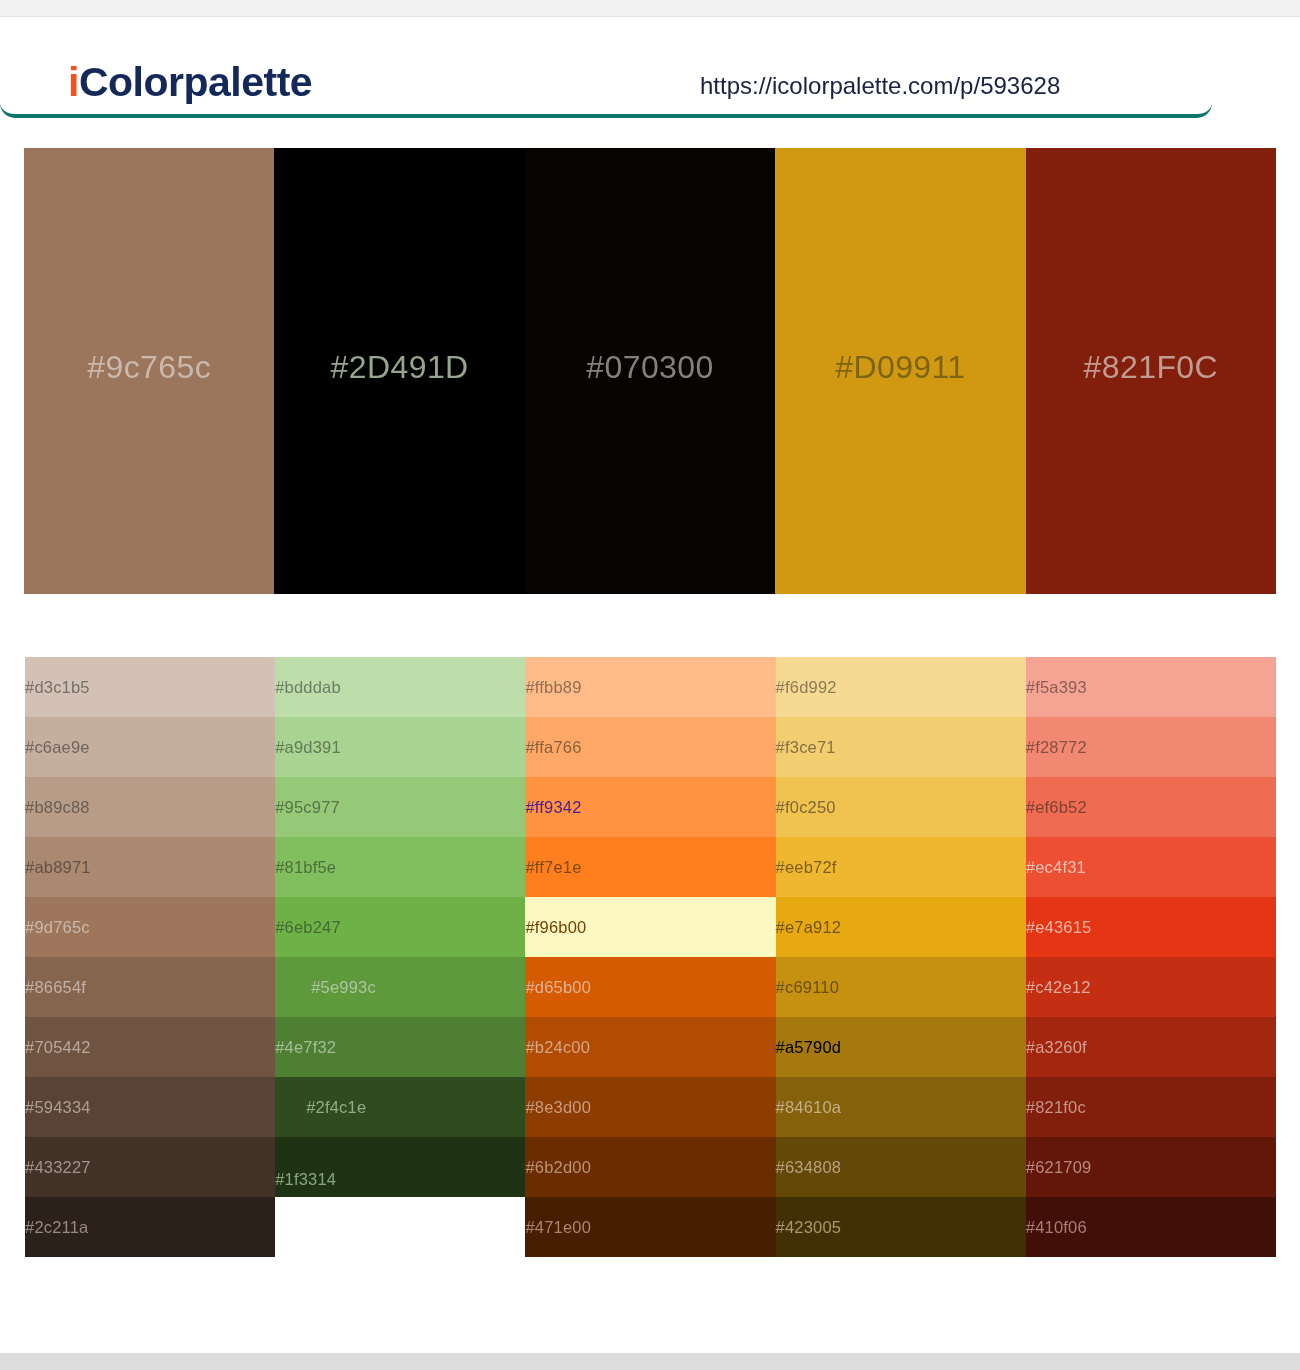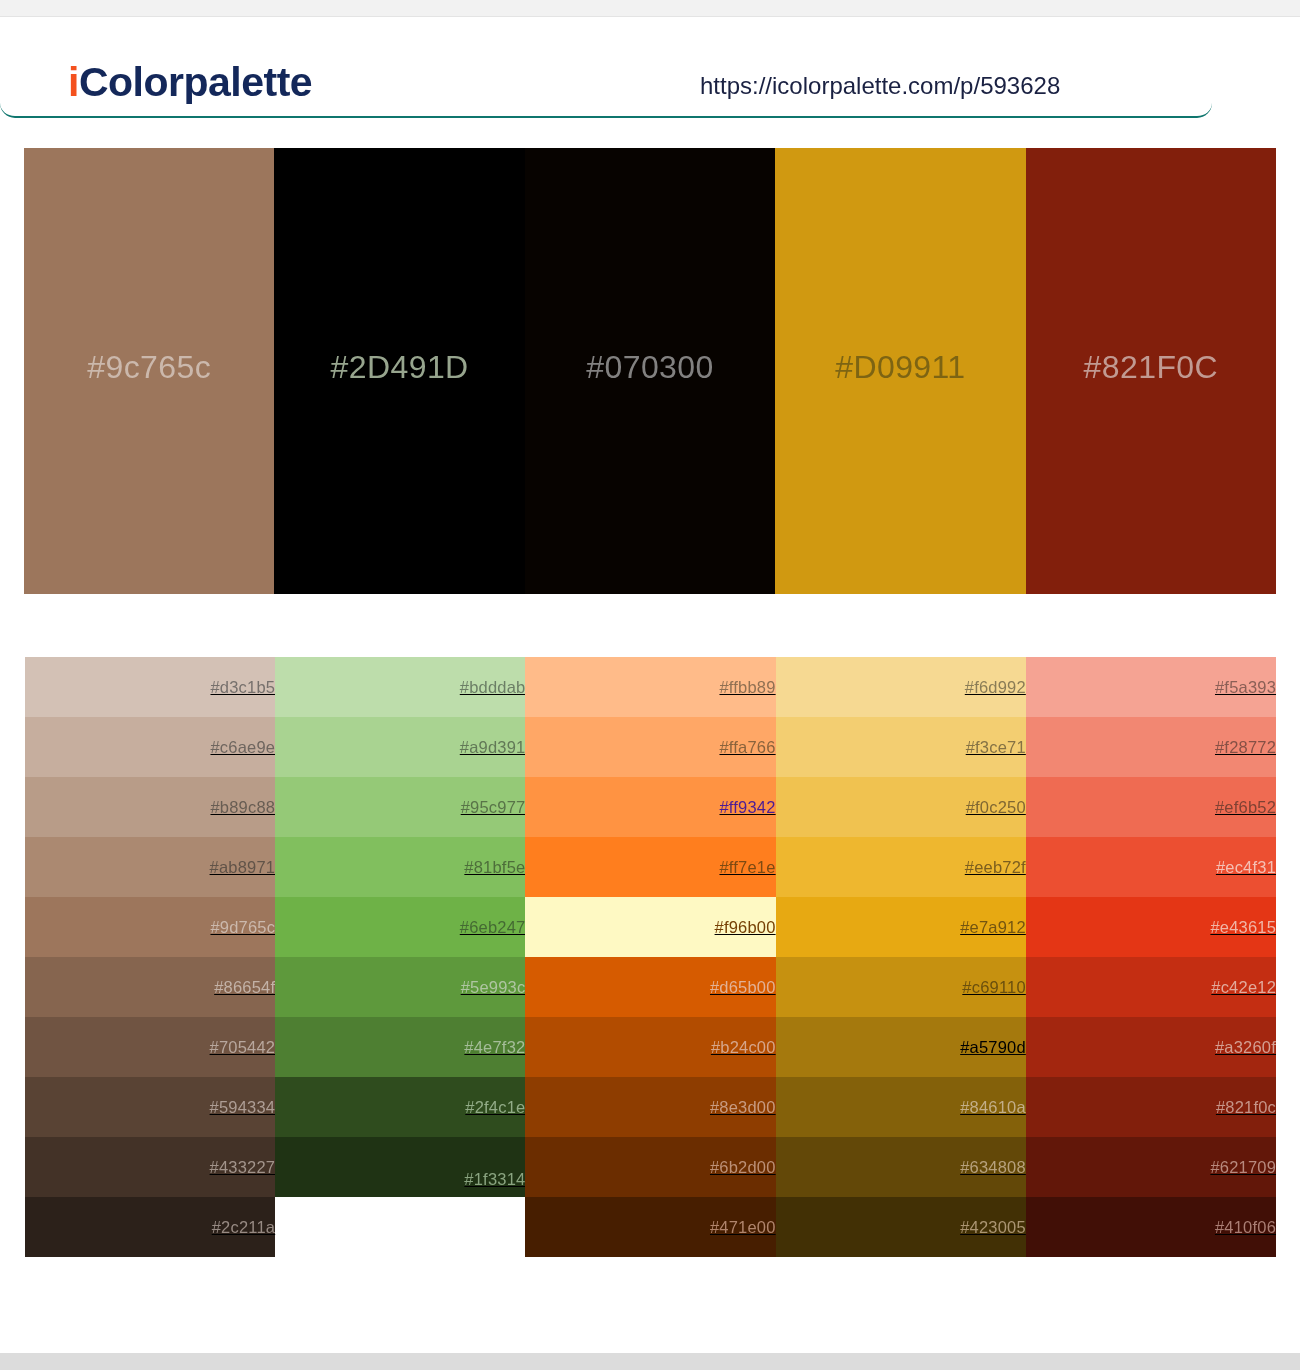--- a/index.html
+++ b/index.html
@@ -27,21 +27,21 @@
     border-bottom: 1px solid #e4e4e4;
   }
 
   
   .header {
     position: absolute;
     top: 18px; left: 0;
     width: 1212px;
     height: 100px;
     background: #ffffff;
-    border-bottom: 2px solid #0f766e;
+    border-bottom: 4px solid #0f766e;
     border-radius: 15px;
   }
   .logo {
     position: absolute;
     left: 68px;
     top: 44px;
     font-size: 41px;
     font-weight: bold;
     letter-spacing: -0.5px;
     line-height: 1;
@@ -93,22 +93,21 @@
   }
   .shade-col {
     flex: 1 1 0;
     display: flex;
     flex-direction: column;
   }
   .shade-cell {
     height: 60px;
     display: flex;
     align-items: center;
-    justify-content: flex-end;
-    text-decoration: underline;
+    justify-content: flex-start;
   }
   .shade-label {
     font-size: 16.5px;
     letter-spacing: 0.2px;
     line-height: 1;
   }
 
   
   .footer-bar {
     position: absolute;
@@ -199,21 +198,21 @@
         </div>
         <div class="shade-cell" style="background: rgb(110, 178, 71);">
           <span class="shade-label" style="color: rgb(68, 106, 51);">#6eb247</span>
         </div>
         <div class="shade-cell" style="background: rgb(94, 153, 60); padding-left: 36px;">
           <span class="shade-label" style="color: rgb(174, 197, 161);">#5e993c</span>
         </div>
         <div class="shade-cell" style="background: rgb(78, 127, 50);">
           <span class="shade-label" style="color: rgb(165, 189, 153);">#4e7f32</span>
         </div>
-        <div class="shade-cell" style="background: rgb(47, 76, 30);">
+        <div class="shade-cell" style="background: rgb(47, 76, 30); padding-left: 31px;">
           <span class="shade-label" style="color: rgb(147, 172, 136);">#2f4c1e</span>
         </div>
         <div class="shade-cell" style="background: rgb(31, 51, 20);">
           <span class="shade-label" style="color: rgb(138, 164, 128); margin-top: 24px;">#1f3314</span>
         </div>
       </div>
       <div class="shade-col">
         <div class="shade-cell" style="background: rgb(255, 187, 137);">
           <span class="shade-label" style="color: rgb(144, 112, 82);">#ffbb89</span>
         </div>
@@ -246,21 +245,21 @@
         </div>
       </div>
       <div class="shade-col">
         <div class="shade-cell" style="background: rgb(246, 217, 146);">
           <span class="shade-label" style="color: rgb(138, 124, 86);">#f6d992</span>
         </div>
         <div class="shade-cell" style="background: rgb(243, 206, 113);">
           <span class="shade-label" style="color: rgb(133, 114, 68);">#f3ce71</span>
         </div>
         <div class="shade-cell" style="background: rgb(240, 194, 80);">
-          <span class="shade-label" style="color: rgb(128, 103, 50); margin-left: 9px;">#f0c250</span>
+          <span class="shade-label" style="color: rgb(128, 103, 50);">#f0c250</span>
         </div>
         <div class="shade-cell" style="background: rgb(238, 183, 47);">
           <span class="shade-label" style="color: rgb(124, 94, 30);">#eeb72f</span>
         </div>
         <div class="shade-cell" style="background: rgb(231, 169, 18);">
           <span class="shade-label" style="color: rgb(116, 85, 16);">#e7a912</span>
         </div>
         <div class="shade-cell" style="background: rgb(198, 145, 16);">
           <span class="shade-label" style="color: rgb(106, 79, 13);">#c69110</span>
         </div>

